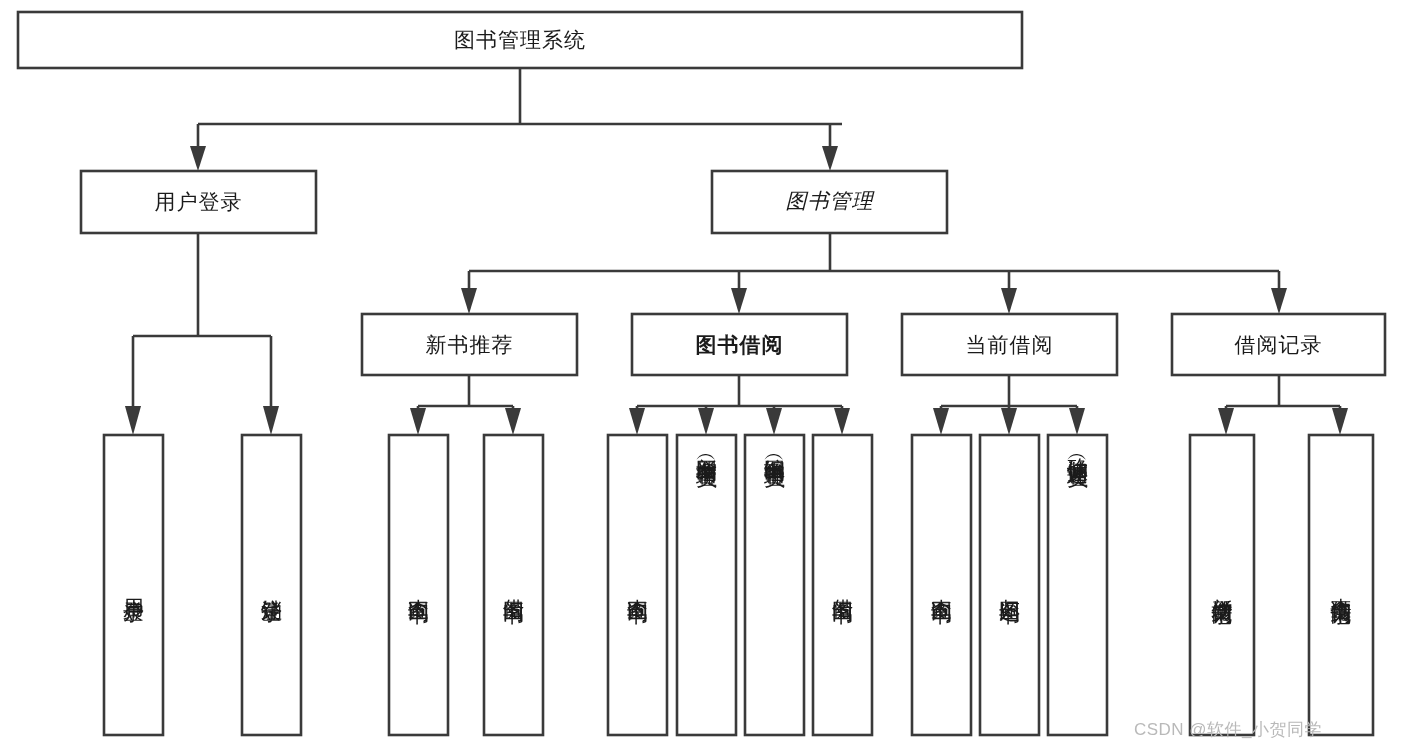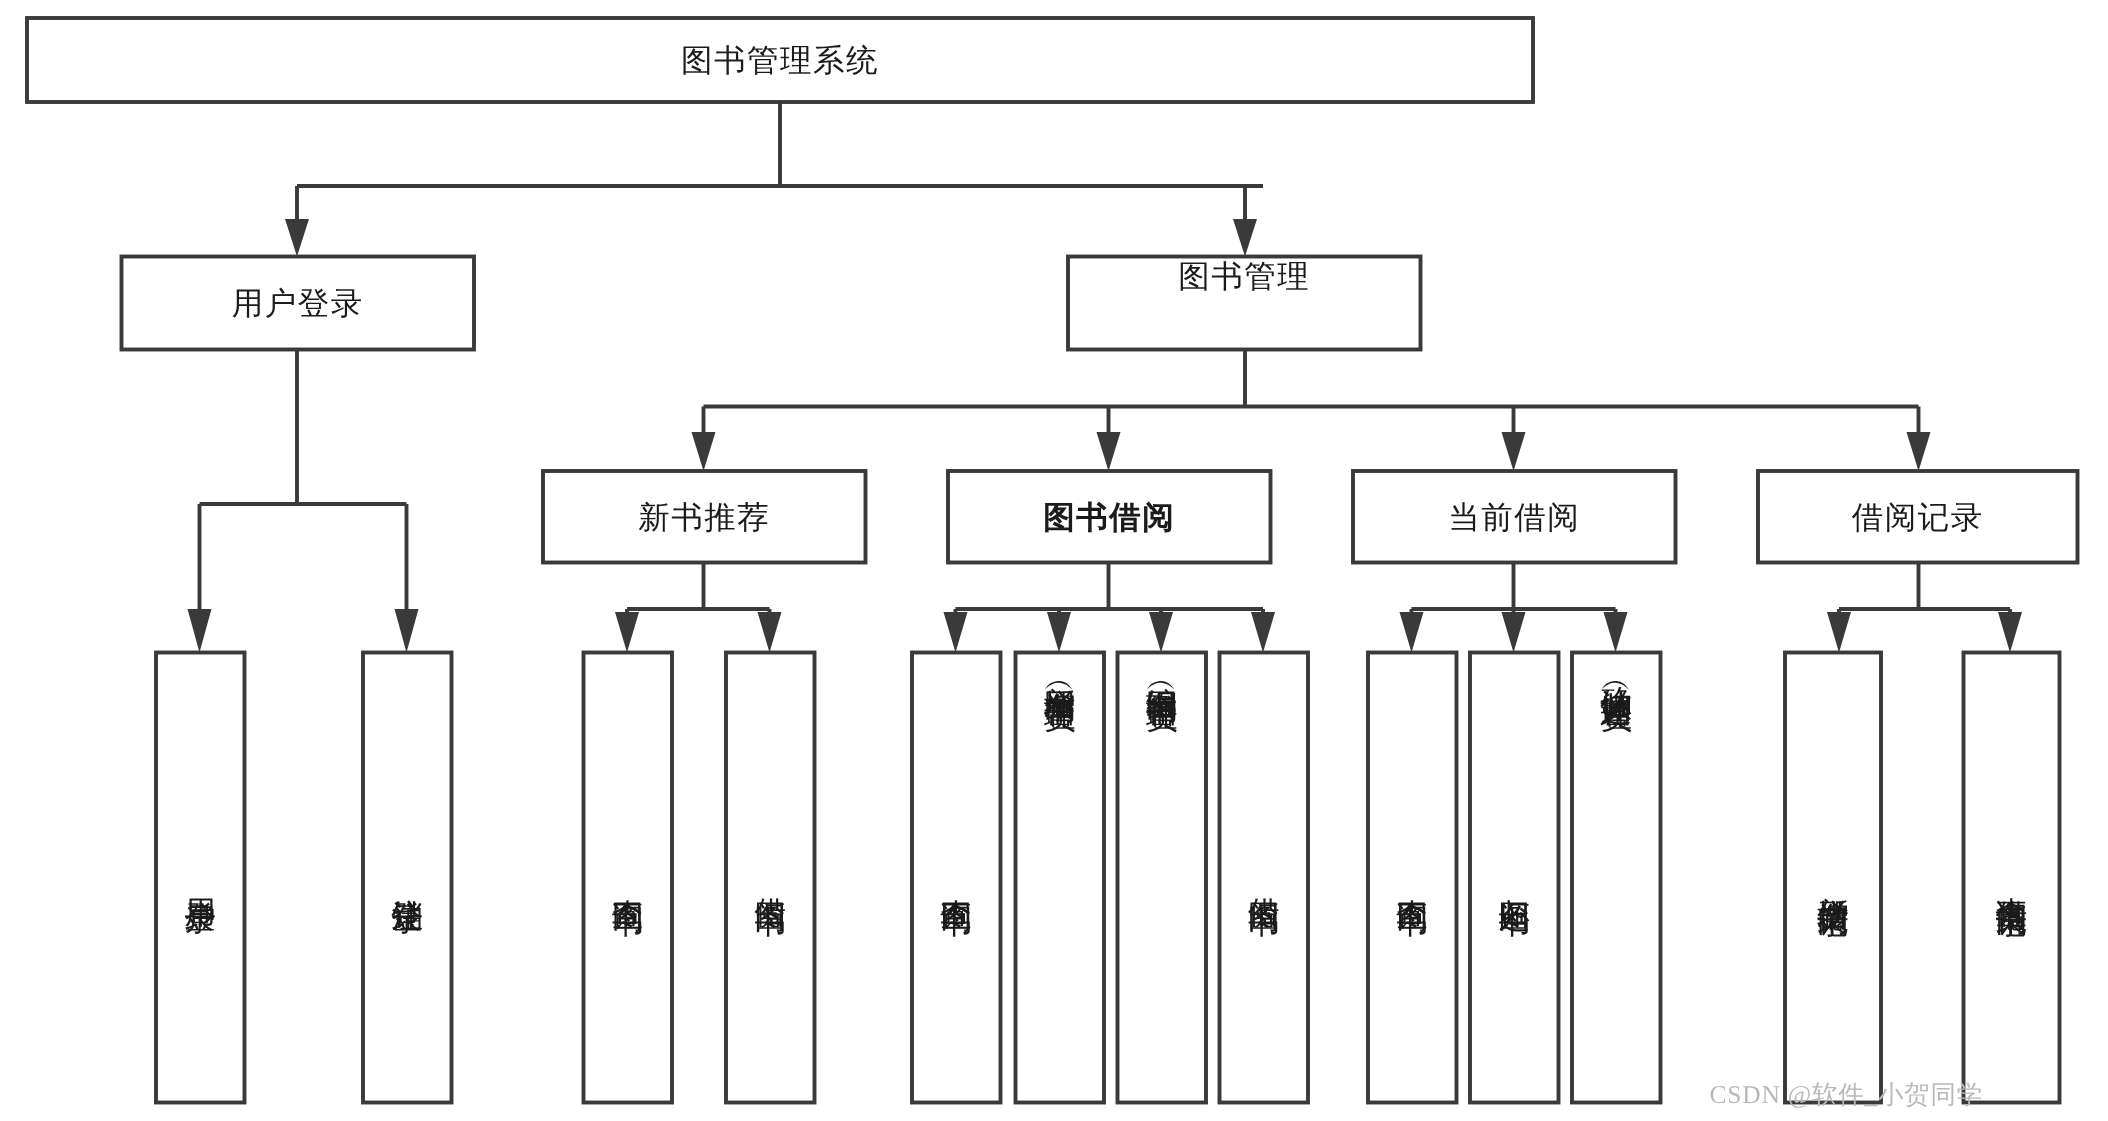--- a/index.html
+++ b/index.html
@@ -67,21 +67,21 @@
     letter-spacing: 1px;
     color: #1b1b1b;
     font-family: "DejaVu Sans", "Liberation Sans", sans-serif;
   }
   #watermark {
     position: absolute;
     right: 8px;
     bottom: 6px;
     font-size: 17px;
     color: #b9b9b9;
-    font-family: Liberation Serif, serif;
+    font-family: Liberation Sans, sans-serif;
     letter-spacing: 0.5px;
     white-space: nowrap;
   }
 </style>
 </head>
 <body>
 
 <div id="diagram-root">
 
   <svg class="canvas" viewBox="0 0 1405 747">
@@ -176,21 +176,21 @@
       <rect class="node-box" x="1048" y="435" width="59" height="300"></rect>
 
       <rect class="node-box" x="1190" y="435" width="64" height="300"></rect>
       <rect class="node-box" x="1309" y="435" width="64" height="300"></rect>
     </g>
   </svg>
 
   <div class="hlabel-wrap" style="left:18px;top:12px;width:1004px;height:56px;">图书管理系统</div>
 
   <div class="hlabel-wrap" style="left:81px;top:171px;width:235px;height:62px;">用户登录</div>
-  <div class="hlabel-wrap" style="left:712px;top:153px;width:235px;height:62px;">图书管理</div>
+  <div class="hlabel-wrap" style="left:712px;top:170px;width:235px;height:62px;font-style:italic;">图书管理</div>
 
   <div class="hlabel-wrap" style="left:362px;top:314px;width:215px;height:61px;border-radius:28px;">新书推荐</div>
   <div class="hlabel-wrap" style="left:632px;top:314px;width:215px;height:61px;font-weight:bold;">图书借阅</div>
   <div class="hlabel-wrap" style="left:902px;top:314px;width:215px;height:61px;">当前借阅</div>
   <div class="hlabel-wrap" style="left:1172px;top:314px;width:213px;height:61px;">借阅记录</div>
 
   <div class="vlabel-wrap" style="left:104px;top:435px;width:59px;height:300px;">
     <span>用户登录</span>
   </div>
   <div class="vlabel-wrap" style="left:242px;top:435px;width:59px;height:300px;">

